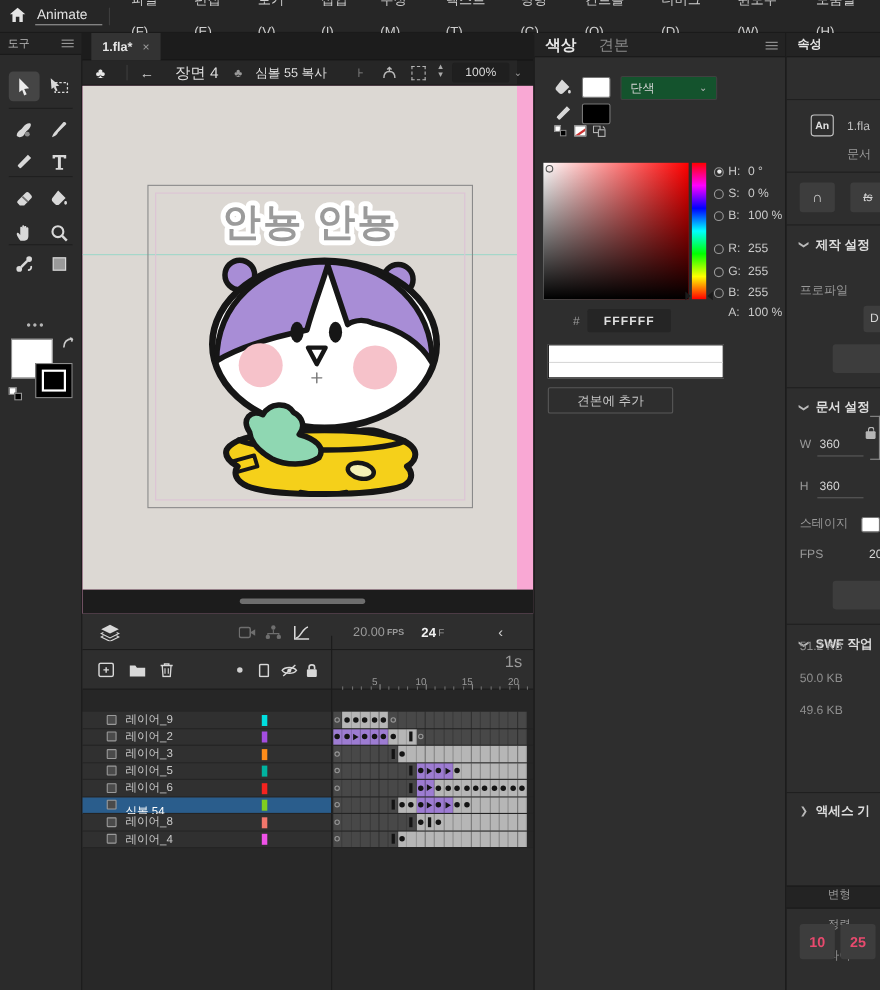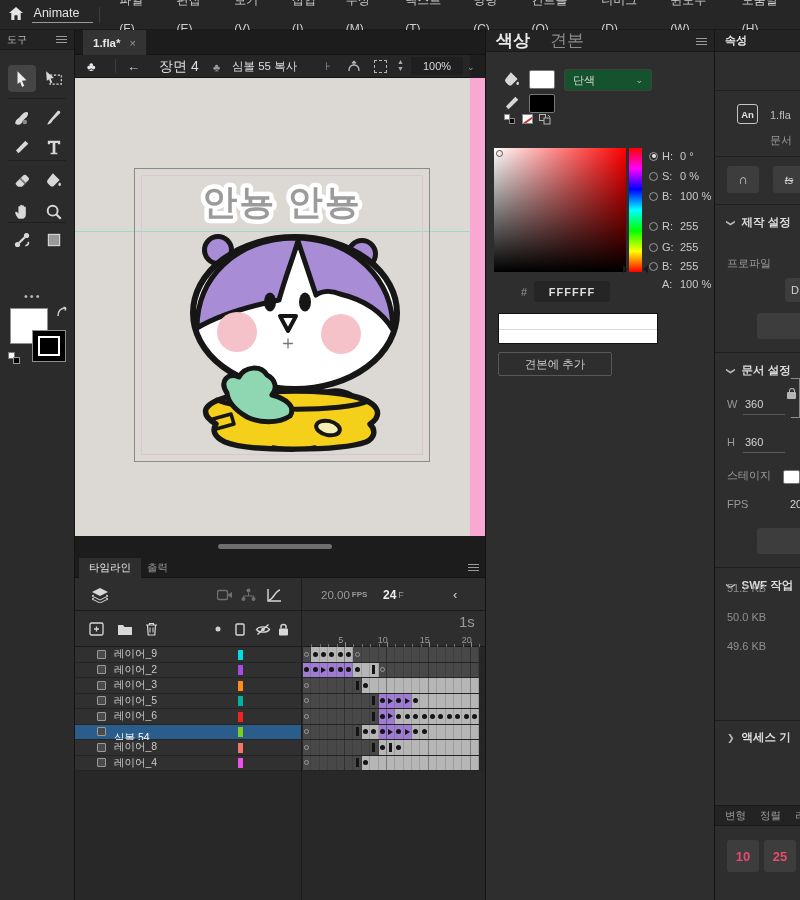--- a/index.html
+++ b/index.html
@@ -120,21 +120,21 @@
   .tri { width:0; height:0; border-left:5px solid #141414; border-top:3.5px solid transparent; border-bottom:3.5px solid transparent; }
   .endbar { width:3px; height:9px; background:#141414; }
   #tl-below { position:absolute; left:0; top:213px; right:0; bottom:0; background:#282828; }
   #tl-below-div { position:absolute; left:226px; top:0; width:1px; height:100%; background:#1b1b1b; }
 
   
   #colorpanel { position:absolute; left:485px; top:30px; width:229px; height:870px; background:#2e2e2e;
                 border-left:1px solid #141414; }
   #cp-tabbar { height:22px; background:#232323; border-bottom:1px solid #1a1a1a; position:relative;
                display:flex; align-items:center; }
-  .cp-tab { padding:0 10px; font-size:17px; }
+  .cp-tab { padding:0 10px; font-size:14px; }
   .cp-tab.on { color:#e8e8e8; font-weight:bold; }
   .cp-tab.off { color:#8a8a8a; }
   #cp-menu { position:absolute; right:7px; top:8px; }
   #cp-fill-icon { position:absolute; left:16px; top:40px; }
   #cp-fill-sw { position:absolute; left:43px; top:40px; width:26px; height:19px; background:#fff; border:1px solid #777; border-radius:2px; }
   #cp-type { position:absolute; left:78px; top:39px; width:88px; height:22px; background:#14532d; border:1px solid #404040;
              border-radius:2px; display:flex; align-items:center; justify-content:space-between; padding:0 8px; }
   #cp-type-label { color:#d8d8d8; font-size:11px; }
   #cp-type-chev { color:#b5b5b5; font-size:9px; }
   #cp-stroke-icon { position:absolute; left:17px; top:64px; }
@@ -192,21 +192,21 @@
   #pp-field1 { position:absolute; left:42px; top:283px; width:44px; height:26px; background:#3d3d3d; border-radius:3px 0 0 3px; }
   #pp-link { position:absolute; left:76px; top:348px; width:9px; height:40px; border:1px solid #8a8a8a; border-left:none; }
   #pp-lock { position:absolute; left:72px; top:362px; width:9px; height:7px; background:#b5b5b5; border-radius:1px; }
   #pp-lock::before { content:""; position:absolute; left:1.5px; top:-4px; width:4px; height:4px; border:1.5px solid #b5b5b5;
                      border-bottom:none; border-radius:3px 3px 0 0; }
   #pp-stage-sw { position:absolute; left:68px; top:440px; width:17px; height:14px; background:#fff; border:1px solid #777; border-radius:2px; }
   #pp-field2 { position:absolute; left:42px; top:498px; width:44px; height:26px; background:#3d3d3d; border-radius:3px 0 0 3px; }
   #pp-swf-list { position:absolute; left:12px; top:552px; }
   .swf-item { color:#8f8f8f; font-size:11px; margin-bottom:17px; }
   #pp-bottom-tabs { position:absolute; left:0; top:775px; width:86px; height:21px; background:#232323;
-                    border-top:1px solid #1a1a1a; border-bottom:1px solid #1a1a1a; display:flex; align-items:center; gap:14px; padding-left:10px; }
+                    border-top:1px solid #1a1a1a; border-bottom:1px solid #1a1a1a; display:flex; align-items:center; gap:14px; padding-left:10px;flex-direction:column; }
   .pp-btab { color:#9a9a9a; font-size:10.5px; white-space:nowrap; }
   #pp-redboxes { position:absolute; left:12px; top:810px; display:flex; gap:5px; }
   .redbox { width:32px; height:32px; background:#3d3d3d; border-radius:3px; display:flex; align-items:center;
             justify-content:center; font-size:13px; font-weight:bold; }
 </style>
 </head>
 <body>
 
 <div id="app">
 
@@ -391,25 +391,20 @@
                      C212,321 221,329 215,338 C203,346 184,345 172,339 C160,332 153,324 152,315 Z" fill="#8fd7b2" stroke-width="5"></path>
           </g>
         </svg>
       </div>
       <div id="canvas-bottom">
         <div id="h-scrollbar"></div>
       </div>
     </div>
 
     <div id="timeline">
-      <div id="tl-tabbar">
-        <div class="tl-tab" id="tl-tab-0">타임라인</div>
-        <div class="tl-tab" id="tl-tab-1">출력</div>
-        <span class="hamburger" id="tl-menu"></span>
-      </div>
 
       <div id="tl-toolbar">
         <span class="tli" style="left:16px;">
           <svg width="18" height="16" viewBox="0 0 18 16">
               <path d="M9 1 L17 5 L9 9 L1 5 Z" fill="#d8d8d8"></path>
               <path d="M3 8 L1 9 L9 13 L17 9 L15 8 M3 11 L1 12 L9 16 L17 12 L15 11" stroke="#d8d8d8" fill="none"></path>
             </svg>
         </span>
         <span class="tli" style="left:142px;">
           <svg width="16" height="12" viewBox="0 0 16 12">

